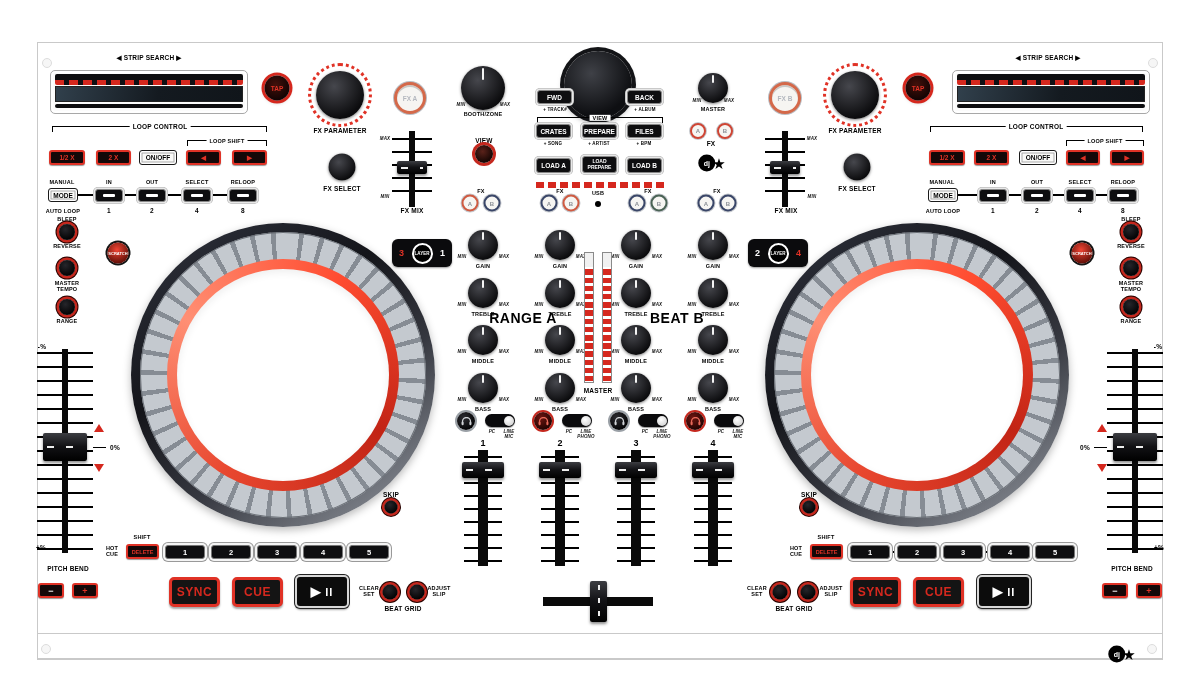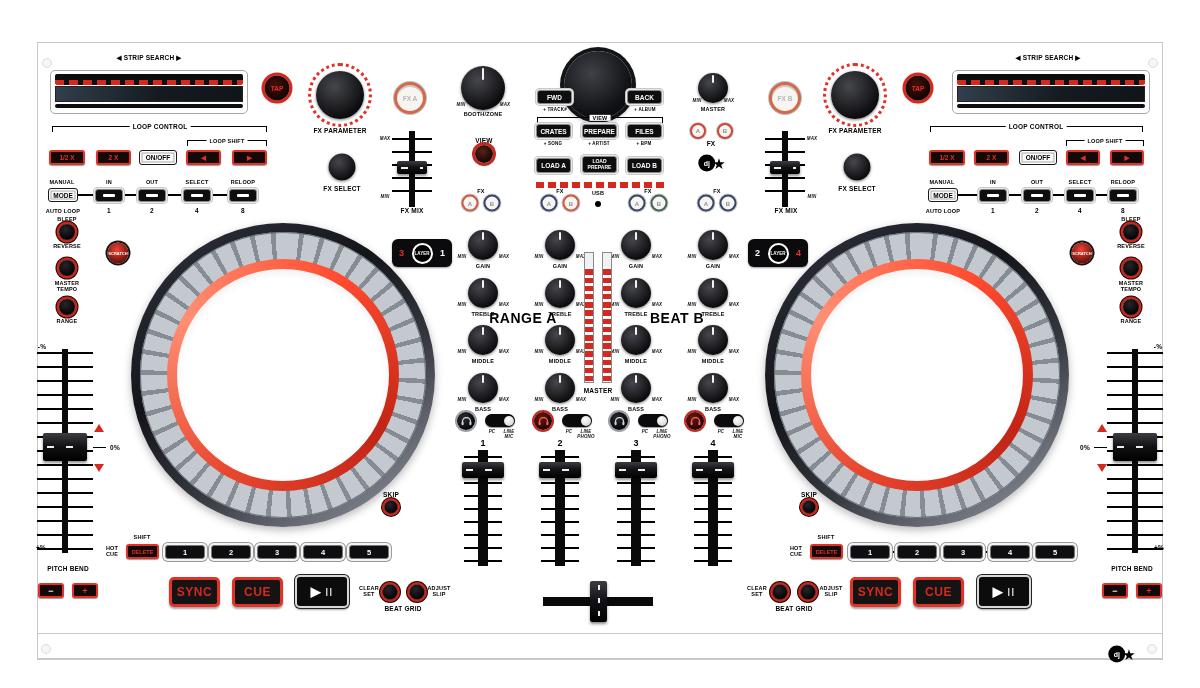--- a/index.html
+++ b/index.html
@@ -18,21 +18,21 @@
 .pring{position:absolute;transform:translate(-50%,-50%);border:3px dotted #e03226;border-radius:50%}
 .rbtn{position:absolute;display:flex;align-items:center;justify-content:center;font-weight:bold;border-radius:3px}
 .redb{background:#140808;border:2px solid #e03226;color:#e03226;box-shadow:0 1px 1px rgba(0,0,0,.4)}
 .whiteb{background:#fafaf8;border:1px solid #1a1a1a;color:#000;box-shadow:inset 0 0 0 1.5px #fff,inset 0 0 0 2.5px #aaa}
 .dashb{background:#0e0e10;border:1px solid #888;box-shadow:0 0 0 1.5px #e8e8e8,0 0 0 2px #aaa}
 .dash{width:12px;height:3px;background:#fff;border-radius:1px}
 .cueb{background:#0e0e10;border:1px solid #777;box-shadow:0 0 0 2px #f4f4f4,0 0 0 3px #999;color:#fff;font-size:7.5px;border-radius:3px}
 .bigb{font-size:12px;letter-spacing:.5px;border-radius:5px}
 .syncb{background:#141414;border:3px solid #e03226;color:#d5281e;box-shadow:0 2px 2px rgba(0,0,0,.35)}
 .playb{background:#0c0c0c;border:2px solid #d8d8d8;box-shadow:0 0 0 1px #222,0 2px 2px rgba(0,0,0,.35);color:#fff}
-.ptri{font-size:13px;line-height:1}.pbars{font-size:11px;font-weight:normal;letter-spacing:1px;margin-left:4px}
+.ptri{font-size:13px;line-height:1}.pbars{font-size:11px;font-weight:bold;letter-spacing:1px;margin-left:4px}
 .cir{position:absolute;transform:translate(-50%,-50%);border-radius:50%}
 .rb{background:radial-gradient(circle at 40% 33%,#26262b,#040405 70%);box-shadow:0 0 0 2.5px #c5281e,0 0 0 3.5px #2a0300}
 .tap{background:radial-gradient(circle at 44% 38%,#43110b,#130303 72%);box-shadow:0 0 0 3px #d5281e,0 2px 4px rgba(0,0,0,.3);color:#e03226;font-size:6.5px;font-weight:bold;display:flex;align-items:center;justify-content:center}
 .scr{background:radial-gradient(circle at 45% 35%,#ef4534,#5e0d06 78%);box-shadow:0 0 0 2px #141414;color:#fff;font-size:4px;font-weight:bold;display:flex;align-items:center;justify-content:center}
 .viewb{background:radial-gradient(circle at 42% 36%,#5a221a,#1a0805 65%);box-shadow:0 0 0 3px #c5281e}
 .ab{background:#f6f5f2;border:2px solid var(--ring,#3a4668);box-shadow:0 0 0 1px #c6c9ce;color:#8a8f96;font-size:6px;font-weight:bold;display:flex;align-items:center;justify-content:center}
 .fxab{background:#f6f5f2;border:3px solid #d4694a;box-shadow:inset 0 2px 0 rgba(0,0,0,.18),0 0 0 1px #babdc3;color:#b4b8bf;font-size:6.5px;font-weight:bold;display:flex;align-items:center;justify-content:center}
 .vu{position:absolute;border:1px solid #8a8a8a;background:linear-gradient(#f1f1f1 0 14px,rgba(0,0,0,0) 14px),repeating-linear-gradient(to bottom,#d5281e 0 5.5px,#fff 5.5px 8.2px)}
 .hp{position:absolute;transform:translate(-50%,-50%);width:18px;height:18px;border-radius:50%;background:radial-gradient(circle at 38% 32%,#2c2c31,#050507 72%);box-shadow:0 0 0 2px #9aa0a6;display:flex;align-items:center;justify-content:center}
 .hp.red{box-shadow:0 0 0 2px #c5281e;background:radial-gradient(circle at 38% 32%,#6e1510,#230402 72%)}

